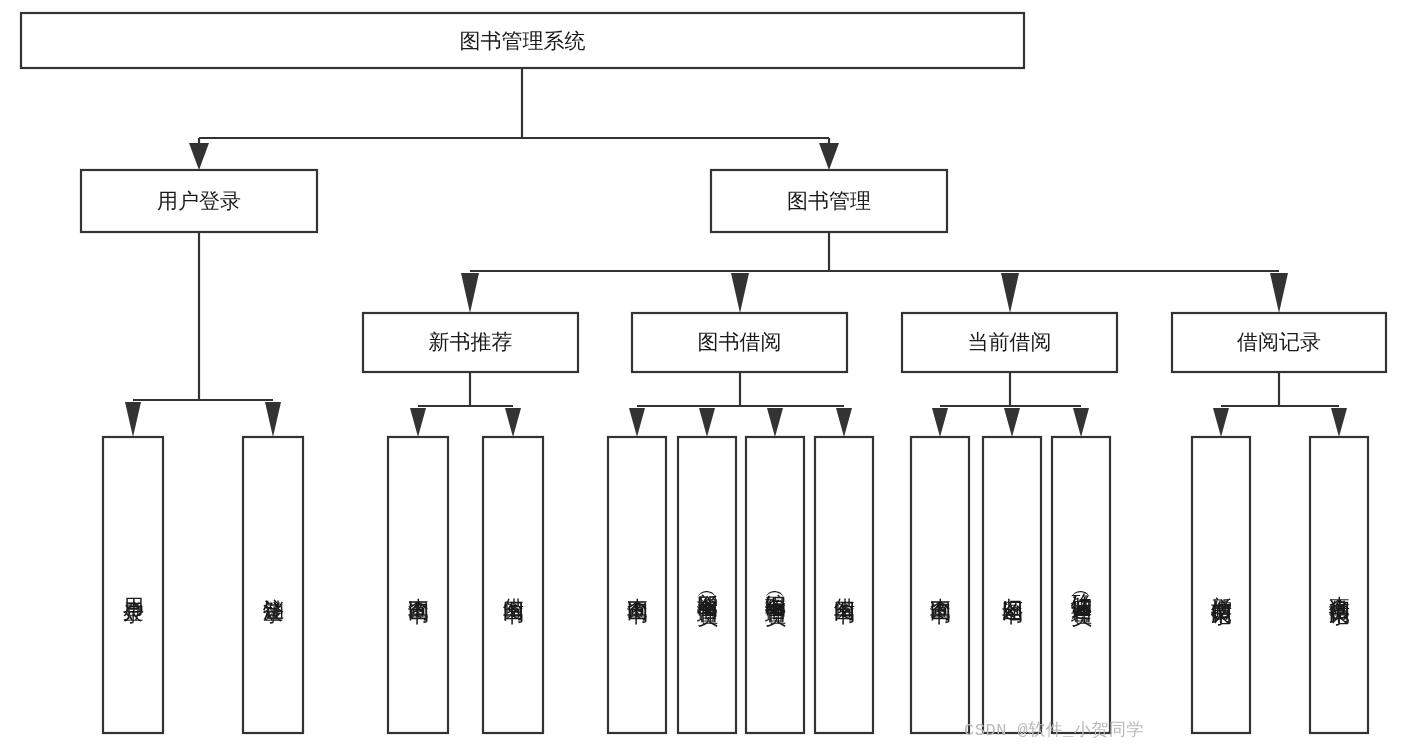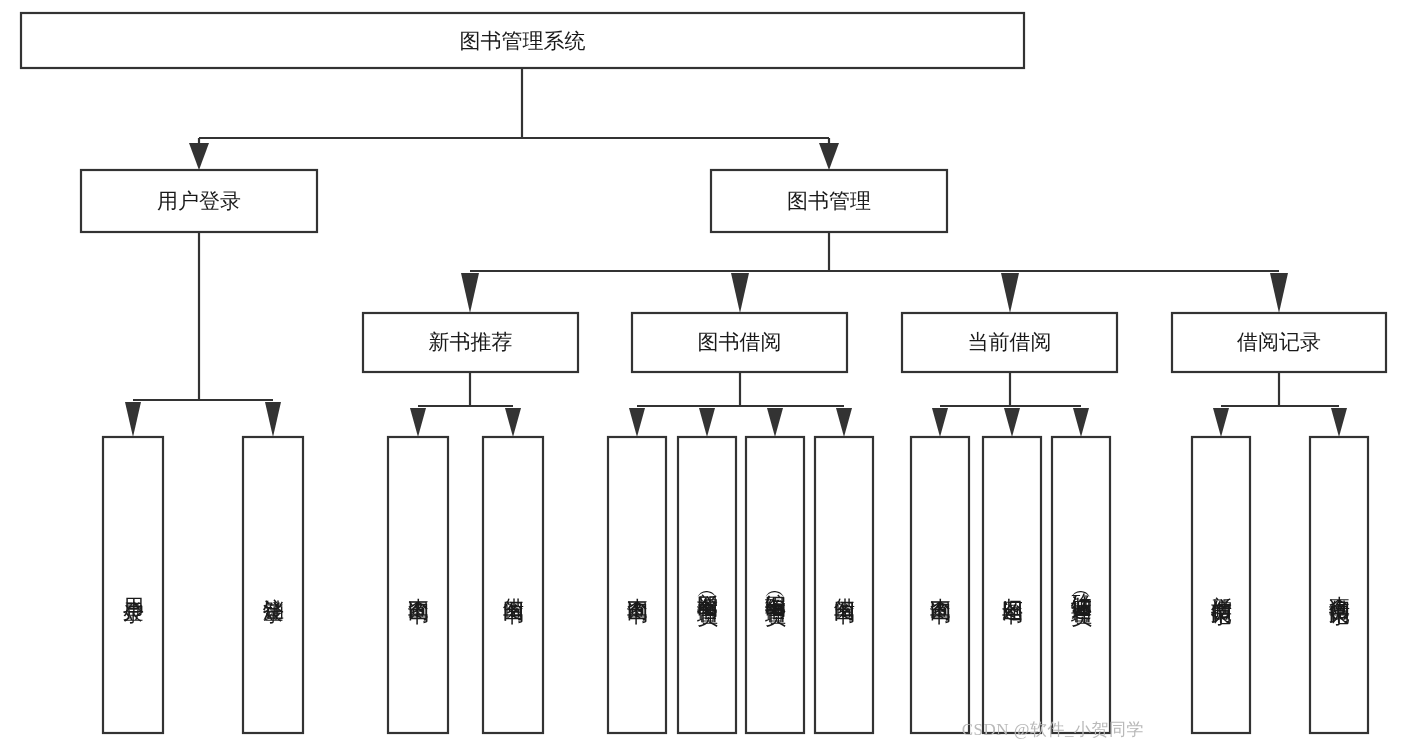--- a/index.html
+++ b/index.html
@@ -60,21 +60,21 @@
     display: flex;
     align-items: center;
     justify-content: center;
     white-space: nowrap;
     pointer-events: none;
   }
   .watermark {
     position: absolute;
     right: 8px;
     bottom: 6px;
-    font-family: Liberation Serif, serif;
+    font-family: Liberation Mono, monospace;
     font-size: 17px;
     color: #b9b9b9;
     letter-spacing: 0.5px;
     white-space: nowrap;
   }
 </style>
 </head>
 <body>
 
 <div id="diagram-root">

